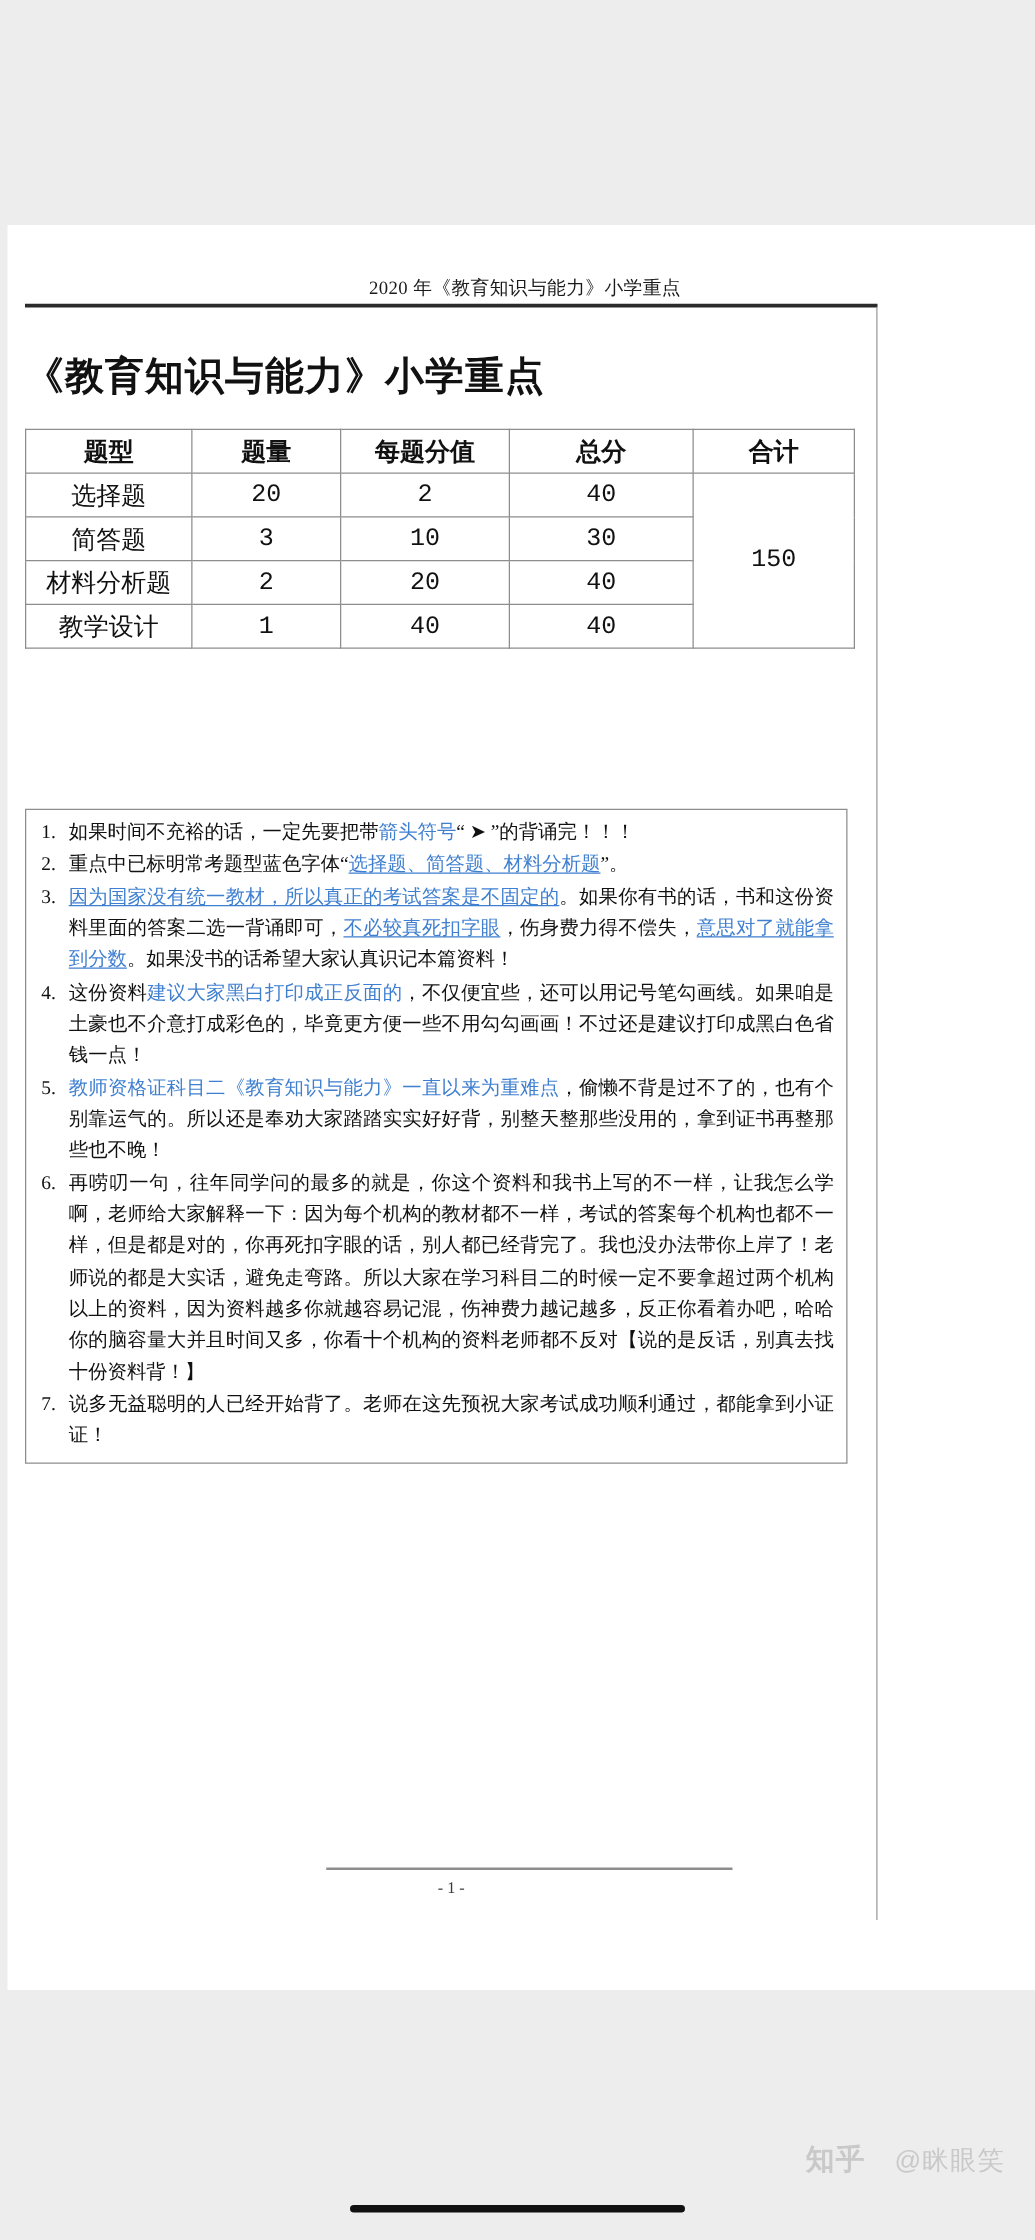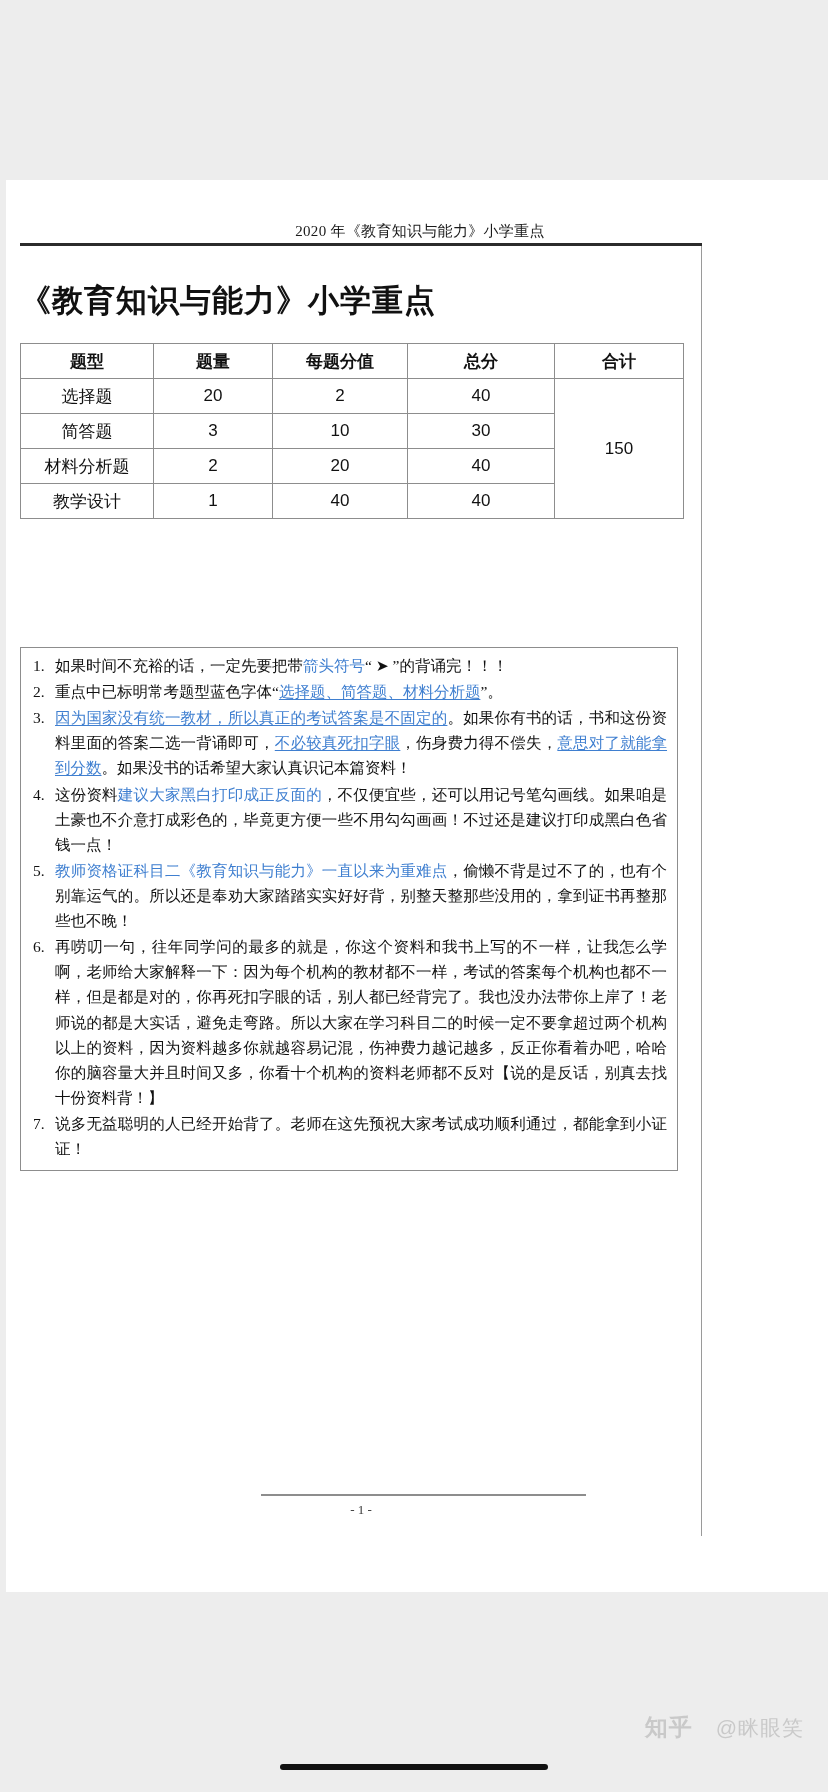--- a/index.html
+++ b/index.html
@@ -96,32 +96,32 @@
     width: 658px;
   }
   table.score-table {
     border-collapse: collapse;
     width: 658px;
     table-layout: fixed;
   }
   table.score-table td, table.score-table th {
     border: 1px solid #8d8d8d;
     text-align: center;
-    font-size: 17px;
+    font-size: 20px;
     color: #111;
     font-weight: 400;
     height: 34px;
     padding: 0;
     background: #fff;
   }
   table.score-table th {
     font-weight: 700;
   }
   table.score-table td.num,
-  table.score-table th.num { font-family: Liberation Sans, sans-serif; }
+  table.score-table th.num { font-family: Liberation Mono, monospace; }
   .col-type   { width: 132px; }
   .col-count  { width: 118px; }
   .col-each   { width: 134px; }
   .col-total  { width: 146px; }
   .col-sum    { width: 128px; }
   .cell-sum {
     font-size: 16px;
     vertical-align: middle;
     margin-left: 44px;
   }

